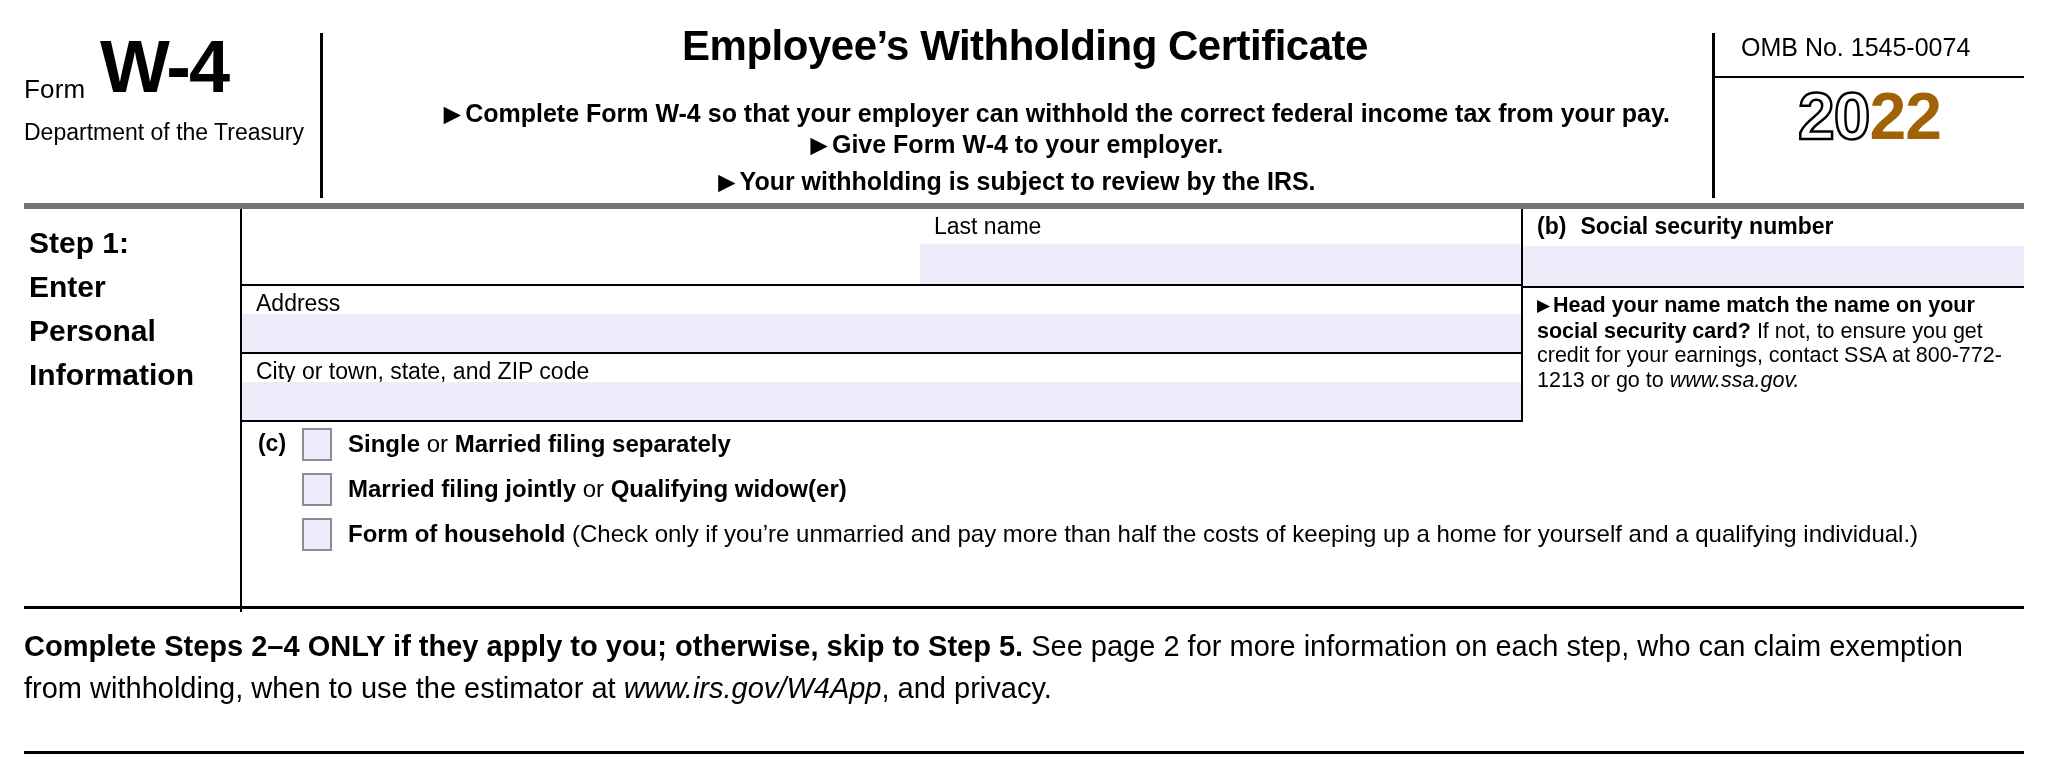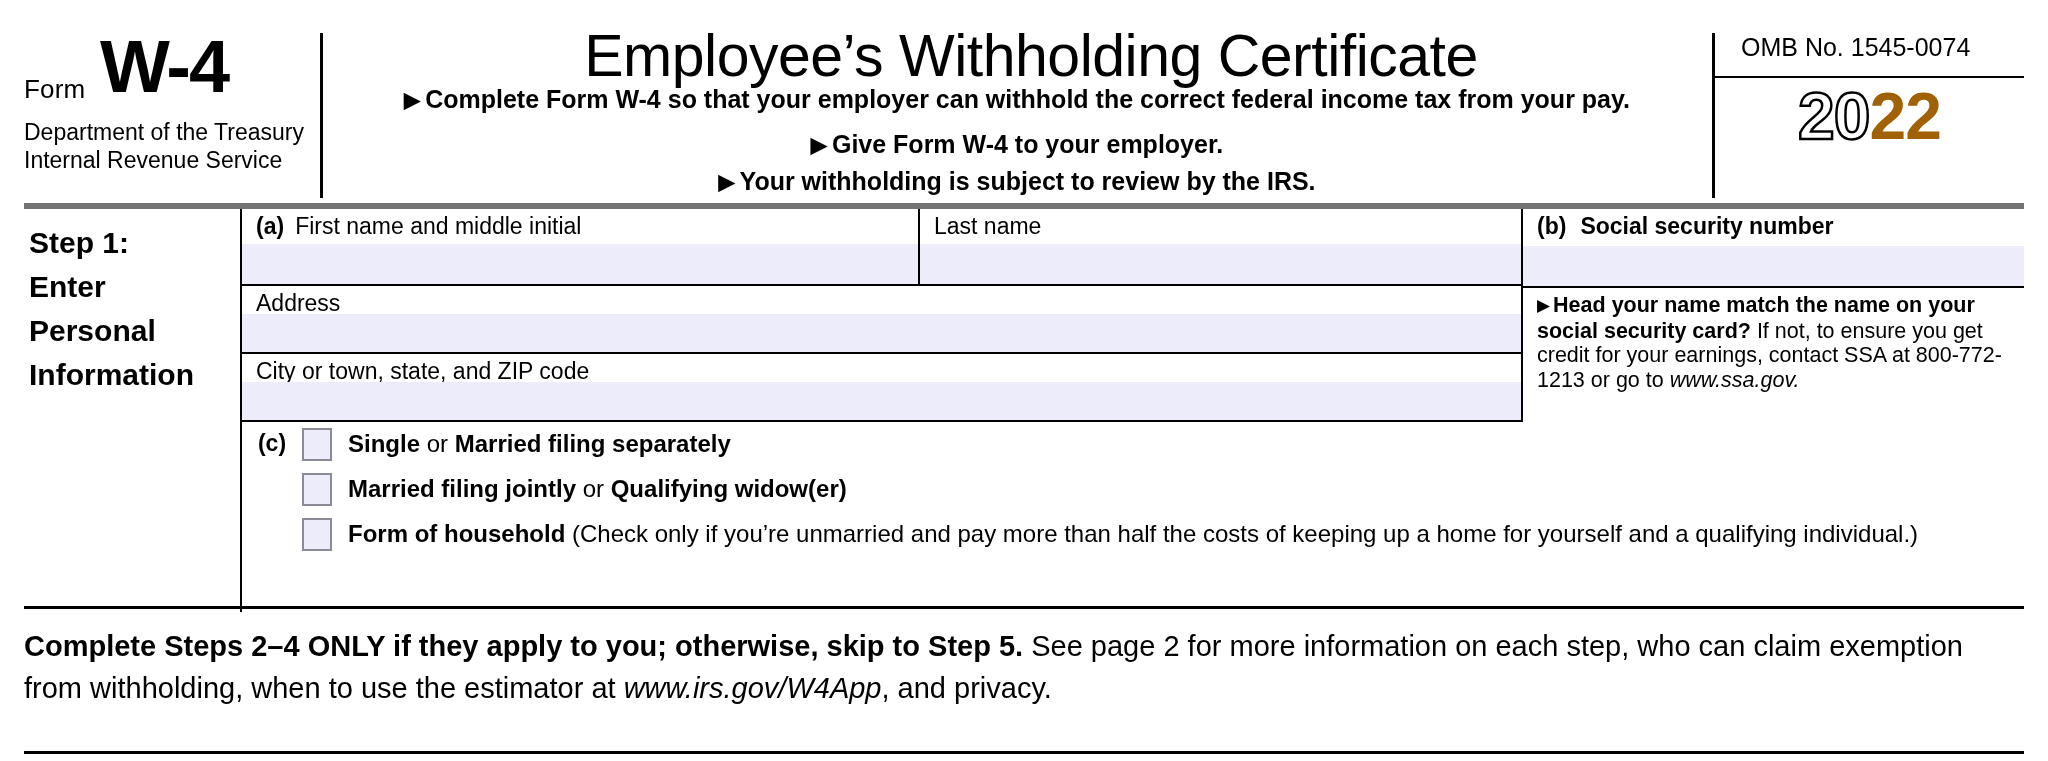--- a/index.html
+++ b/index.html
@@ -86,38 +86,38 @@
   .hdr-center {
     position: absolute;
     left: 300px;
     top: 0;
     width: 1386px;
     height: 190px;
     text-align: center;
   }
   .main-title {
     position: absolute;
-    left: 14px;
+    left: 8px;
     top: 14px;
     width: 1386px;
-    font-size: 59px;
-    font-weight: normal;
+    font-size: 42px;
+    font-weight: bold;
     font-stretch: condensed;
     letter-spacing: -0.5px;
     white-space: nowrap;
   }
   .bullet-line {
     position: absolute;
     left: 0;
     width: 1386px;
     font-size: 25px;
     font-weight: bold;
     white-space: nowrap;
   }
-  .bl1 { top: 77px; }
+  .bl1 { top: 91px; padding-left: 40px; }
   .bl2 { top: 122px; }
   .bl3 { top: 159px; }
   .tri {
     display: inline-block;
     font-size: 21px;
     vertical-align: 1px;
     margin-right: 5px;
   }
 
   .hdr-right {
@@ -392,21 +392,20 @@
 
   <div class="header">
 
     <div class="hdr-left">
       <div class="form-label-row">
         <span class="form-word">Form</span>
         <span class="form-number">W-4</span>
       </div>
       <div class="dept-lines">
         <div>Department of the Treasury</div>
-        <div>Internal Revenue Service</div>
       </div>
     </div>
 
     <div class="hdr-divider-left"></div>
 
     <div class="hdr-center">
       <div class="main-title">Employee’s Withholding Certificate</div>
 
       <div class="bullet-line bl1">
         <span class="tri">▶</span><span>Complete Form W-4 so that your employer can withhold the correct federal income tax from your pay.</span>
@@ -439,26 +438,20 @@
         <div>Personal</div>
         <div>Information</div>
       </div>
     </div>
 
     <div class="vsep-main"></div>
 
     <div class="step1-right">
 
       <div class="row-names">
-        <div class="cell cell-first">
-          <div class="field-label pad">
-            <span class="paren">(a)</span><span>First name and middle initial</span>
-          </div>
-          <div class="field-input"></div>
-        </div>
         <div class="cell cell-last">
           <div class="field-label pad">Last name</div>
           <div class="field-input"></div>
         </div>
         <div class="cell cell-ssn"></div>
       </div>
 
       <div class="row-address">
         <div class="field-label pad">Address</div>
         <div class="field-input"></div>

